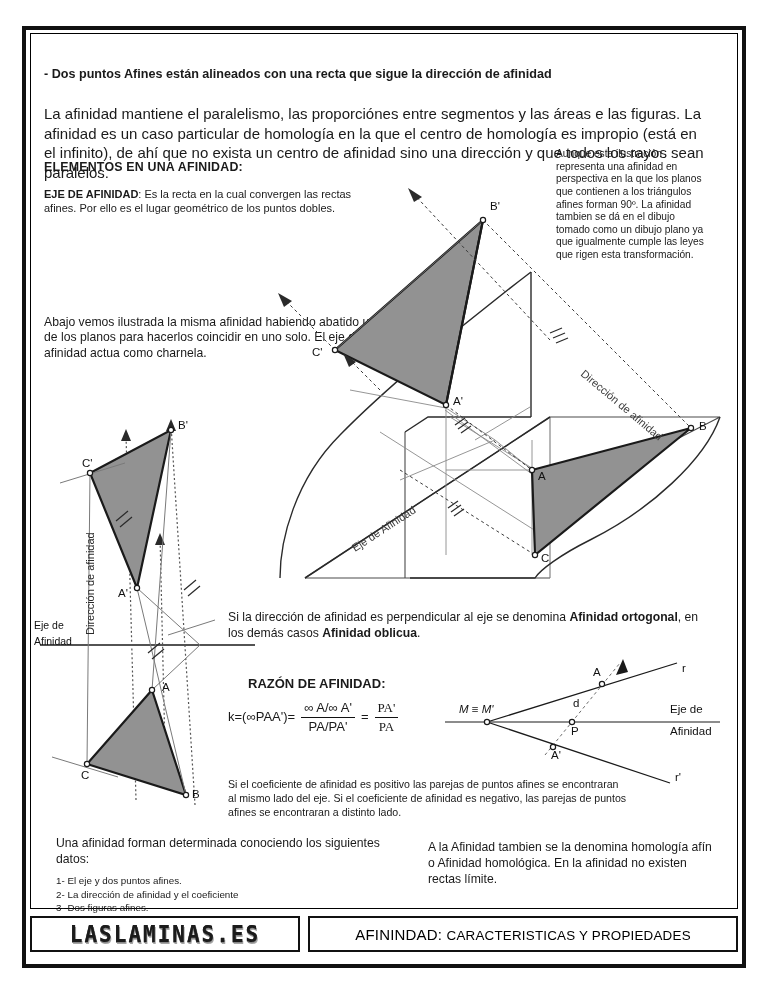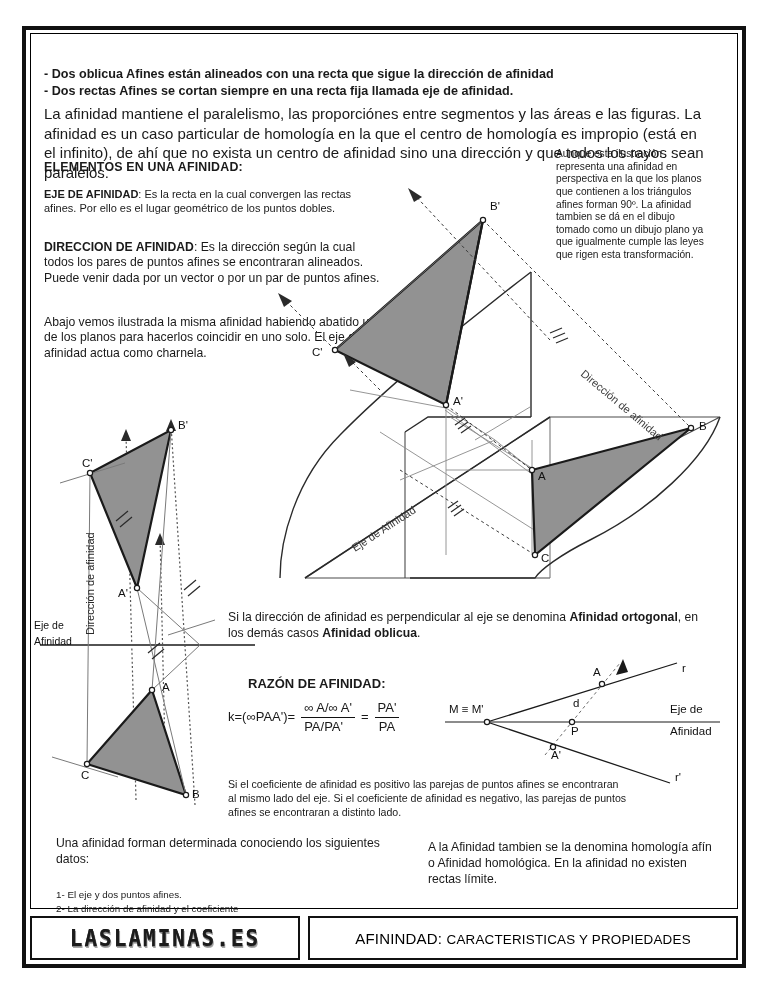--- a/index.html
+++ b/index.html
@@ -20,25 +20,25 @@
   .b{font-weight:bold;}
 
   .note-tr{left:556px;top:148px;width:150px;font-size:10.2px;line-height:1.24;}
 
   .mid-note{left:228px;top:610px;width:480px;font-size:12.2px;line-height:1.3;}
   .razon-h{left:248px;top:676px;font-size:13px;font-weight:bold;}
   .formula{left:228px;top:700px;font-size:13px;}
   .coef-note{left:228px;top:778px;width:400px;font-size:10.6px;line-height:1.32;}
 
   .det-h{left:56px;top:836px;width:360px;font-size:12.2px;line-height:1.28;}
-  .det-list{left:56px;top:874px;width:360px;font-size:9.8px;line-height:1.38;margin-top:14px;}
+  .det-list{left:56px;top:874px;width:360px;font-size:9.8px;line-height:1.38;}
   .homol{left:428px;top:840px;width:290px;font-size:12.2px;line-height:1.3;}
 
   
-  .footer{position:absolute;left:30px;top:916px;width:708px;height:44px;display:flex;gap:8px;}
+  .footer{position:absolute;left:30px;top:916px;width:708px;height:36px;display:flex;gap:8px;}
   .logo-box{width:270px;border:2px solid #111;display:flex;align-items:center;justify-content:center;background:#fff;box-sizing:border-box;}
   .logo-text{font-family:"DejaVu Sans Mono",monospace;font-size:21px;font-weight:bold;letter-spacing:2px;
      background:linear-gradient(180deg,#222 0%,#222 62%,#555 72%,#222 86%);-webkit-background-clip:text;color:#1b1b1b;
      text-shadow:0 1px 0 #888, 1px 2px 0 rgba(0,0,0,.35);transform:scaleY(1.08);}
   .title-box{flex:1;border:2px solid #111;display:flex;align-items:center;justify-content:center;background:#fff;box-sizing:border-box;}
   .title-text{font-size:13.4px;letter-spacing:.2px;text-align:right;}
   .title-text .cap{font-size:15px;}
 
   svg{position:absolute;left:0;top:0;overflow:visible;}
   .fig{position:absolute;}
@@ -47,28 +47,26 @@
 </style>
 </head>
 <body>
 
 <div id="sheet">
 
   <div class="outer-frame"></div>
   <div class="inner-frame"></div>
 
   <div class="txt laws">
-    <div>- Dos oblicua Afines están alineados con una recta que sigue la dirección de afinidad</div>
-    <div>- Dos rectas Afines se cortan siempre en una recta fija llamada eje de afinidad.</div>
+    <div>- Dos puntos Afines están alineados con una recta que sigue la dirección de afinidad</div>
   </div>
   <div class="txt para-small">La afinidad mantiene el paralelismo, las proporciónes entre segmentos y las áreas e las figuras. La afinidad es un caso particular de homología en la que el centro de homología es impropio (está en el infinito), de ahí que no exista un centro de afinidad sino una dirección y que todos los rayos sean paralelos.</div>
 
   <div class="txt h-elem">ELEMENTOS EN UNA AFINIDAD:</div>
   <div class="txt blk"><span class="b">EJE DE AFINIDAD</span><span>: Es la recta en la cual convergen las rectas afines. Por ello es el lugar geométrico de los puntos dobles.</span></div>
-  <div class="txt blk2"><span class="b">DIRECCION DE AFINIDAD</span><span>: Es la dirección según la cual todos los pares de puntos afines se encontraran alineados. Puede venir dada por un vector o por un par de puntos afines.</span></div>
   <div class="txt blk3">Abajo vemos ilustrada la misma afinidad habiendo abatido uno de los planos para hacerlos coincidir en uno solo. El eje de afinidad actua como charnela.</div>
 
   <div class="txt note-tr">Aunque esta ilustración representa una afinidad en perspectiva en la que los planos que contienen a los triángulos afines forman 90º. La afinidad tambien se dá en el dibujo tomado como un dibujo plano ya que igualmente cumple las leyes que rigen esta transformación.</div>
 
   <div class="fig" style="left:250px;top:140px;width:480px;height:460px;">
     <svg width="480" height="460" viewBox="0 0 480 460">
       <g fill="none" stroke="#4a4a4a" stroke-width="1.1">
 
         <path d="M 55 438 L 300 277 L 470 277 L 425 300"></path>
         <path d="M 55 438 L 300 438"></path>
@@ -213,46 +211,46 @@
     <span class="lbl" style="left:41px;top:364px;">C</span>
     <span class="lbl-sm" style="left:-6px;top:214px;">Eje de</span>
     <span class="lbl-sm" style="left:-6px;top:230px;">Afinidad</span>
   </div>
 
   <div class="txt mid-note"><span>Si la dirección de afinidad es perpendicular al eje se denomina </span><span class="b">Afinidad ortogonal</span><span>, en los demás casos  </span><span class="b">Afinidad oblicua</span><span>.</span></div>
 
   <div class="txt razon-h"><span>RAZÓN DE AFINIDAD</span><span>:</span></div>
   <div class="txt formula" style="display:flex;align-items:center;gap:6px;">
     <span>k=(∞PAA')=</span>
-    <span style="display:inline-block;text-align:left;">
+    <span style="display:inline-block;text-align:center;">
       <span style="display:block;border-bottom:1.4px solid #111;padding:0 3px 1px;">∞ A/∞ A'</span>
       <span style="display:block;padding:1px 3px 0;">PA/PA'</span>
     </span>
     <span>=</span>
-    <span style="display:inline-block;text-align:center;">
+    <span style="display:inline-block;text-align:center;font-family:Liberation Serif, serif;">
       <span style="display:block;border-bottom:1.4px solid #111;padding:0 3px 1px;">PA'</span>
       <span style="display:block;padding:1px 3px 0;">PA</span>
     </span>
   </div>
 
   <div class="fig" style="left:445px;top:655px;width:280px;height:130px;">
     <svg width="280" height="130" viewBox="0 0 280 130">
       <line x1="0" y1="67" x2="275" y2="67" stroke="#1a1a1a" stroke-width="1.2"></line>
       <line x1="42" y1="67" x2="232" y2="8" stroke="#1a1a1a" stroke-width="1.3"></line>
       <line x1="42" y1="67" x2="225" y2="128" stroke="#1a1a1a" stroke-width="1.3"></line>
       <line x1="100" y1="100" x2="175" y2="8" stroke="#6b6b6b" stroke-width="1" stroke-dasharray="3,3"></line>
       <polygon points="178,4 171,20 183,17" fill="#1a1a1a"></polygon>
       <g fill="#fff" stroke="#1a1a1a" stroke-width="1.2">
         <circle cx="42" cy="67" r="2.6"></circle>
         <circle cx="127" cy="67" r="2.6"></circle>
         <circle cx="157" cy="29" r="2.6"></circle>
         <circle cx="108" cy="92" r="2.6"></circle>
       </g>
     </svg>
-    <span class="lbl" style="left:4px;top:48px;">M ≡ M'</span>
+    <span class="lbl" style="left:14px;top:48px;font-style:italic;">M ≡ M'</span>
     <span class="lbl" style="left:148px;top:11px;">A</span>
     <span class="lbl" style="left:128px;top:42px;">d</span>
     <span class="lbl" style="left:126px;top:70px;">P</span>
     <span class="lbl" style="left:106px;top:94px;">A'</span>
     <span class="lbl" style="left:237px;top:7px;">r</span>
     <span class="lbl" style="left:230px;top:116px;">r'</span>
     <span class="lbl" style="left:225px;top:48px;">Eje de</span>
     <span class="lbl" style="left:225px;top:70px;">Afinidad</span>
   </div>
 

